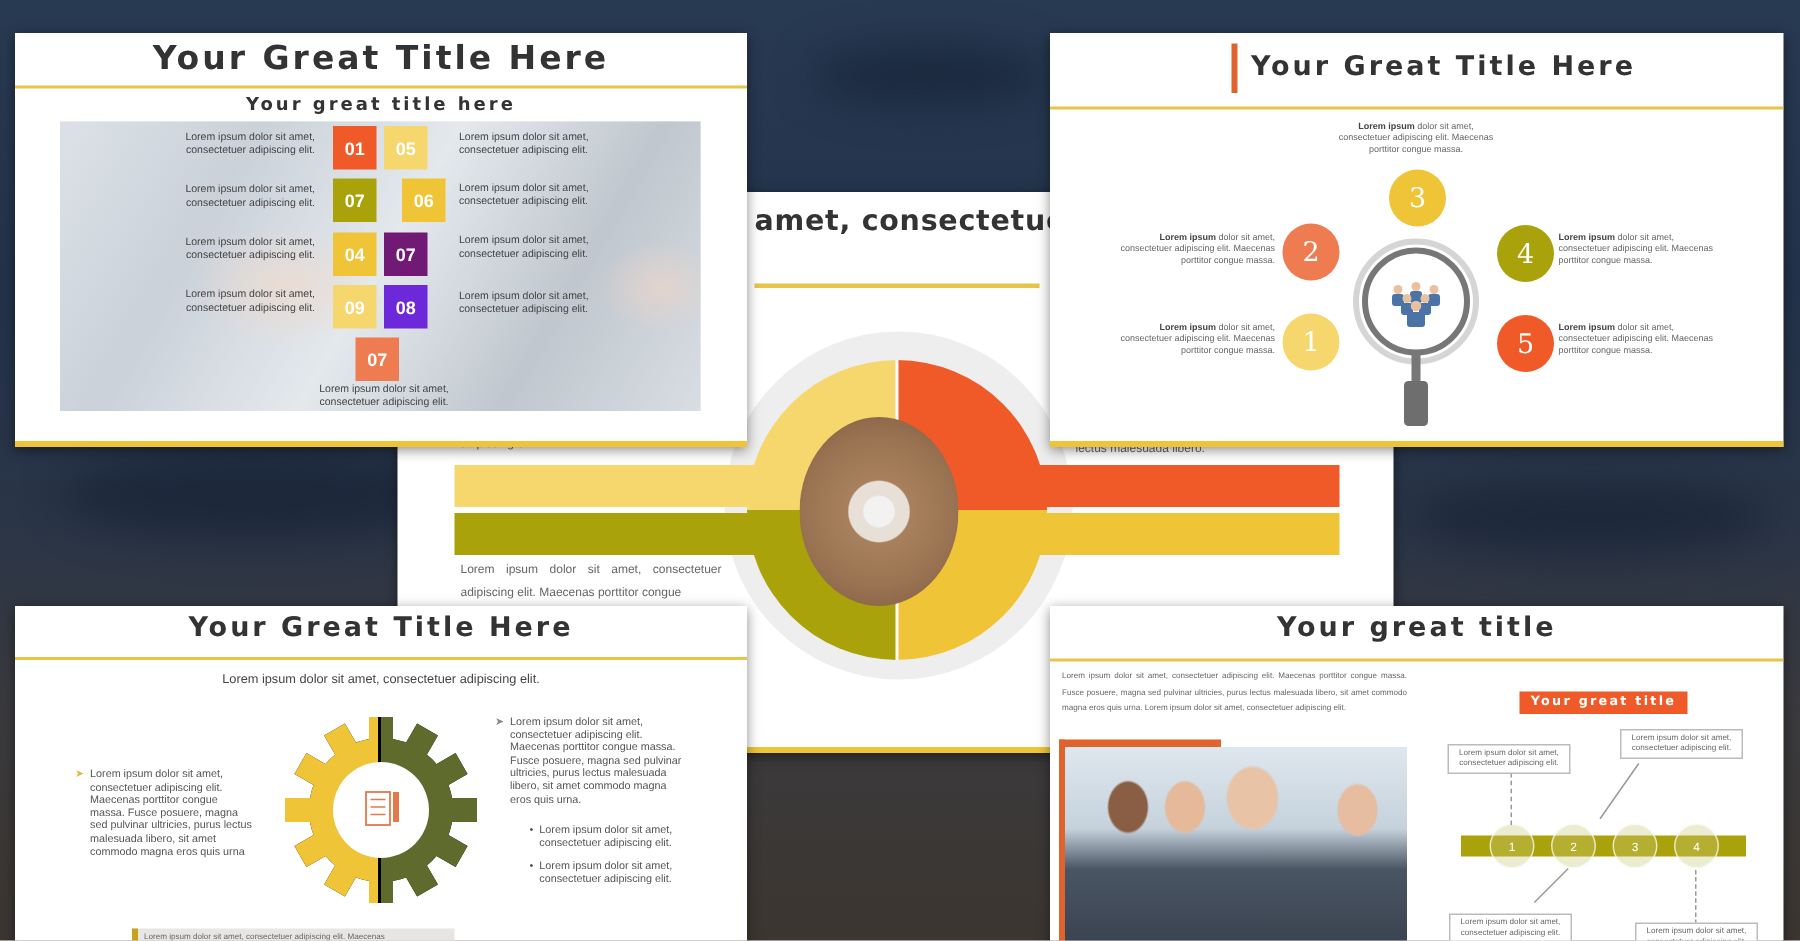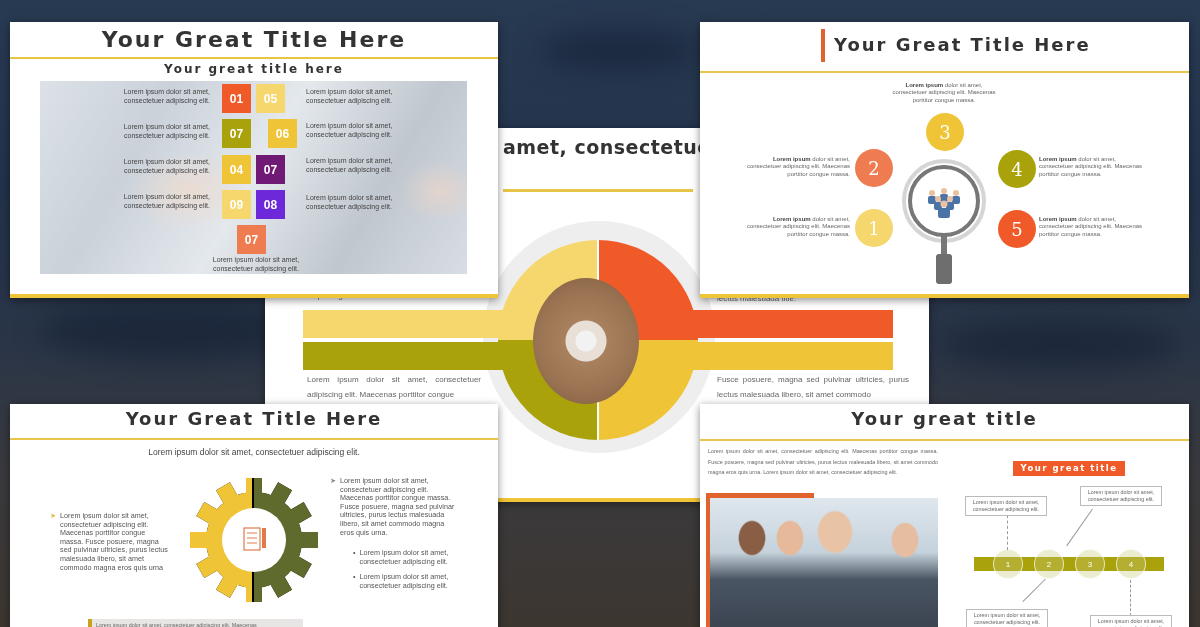--- a/index.html
+++ b/index.html
@@ -81,38 +81,37 @@
 <body>
 
 <div class="bg-cloud" style="left:40px;top:300px;width:260px;height:60px;"></div>
 <div class="bg-cloud" style="left:540px;top:30px;width:160px;height:40px;"></div>
 <div class="bg-cloud" style="left:940px;top:320px;width:240px;height:50px;"></div>
 
 <div class="slide" id="slide-center">
   <div class="c-title">amet, consectetuer</div>
   <div class="c-rule"></div>
   <div class="tiny" style="position:absolute;left:42px;top:164px;font-size:8px;">adipiscing elit.</div>
-  <div class="tiny" style="position:absolute;left:452px;top:167px;font-size:8px;">lectus malesuada title.</div>
+  <div class="tiny" style="position:absolute;left:452px;top:167px;font-size:8px;">lectus malesuada libero.</div>
 
   <div style="position:absolute;left:218px;top:93px;width:232px;height:232px;border-radius:50%;background:#eeeeee;"></div>
 
   <div class="band" style="left:38px;top:182px;width:300px;background:#f5d76e;"></div>
   <div class="band" style="left:38px;top:214px;width:300px;background:#a9a20b;"></div>
   <div class="band" style="left:330px;top:182px;width:298px;background:#f05a28;"></div>
   <div class="band" style="left:330px;top:214px;width:298px;background:#f0c437;"></div>
 
   <div style="position:absolute;left:233px;top:112px;width:200px;height:200px;border-radius:50%;
        background: conic-gradient(#f05a28 0deg 90deg, #f0c437 90deg 180deg, #a9a20b 180deg 270deg, #f5d76e 270deg 360deg);"></div>
   <div style="position:absolute;left:332px;top:112px;width:2px;height:200px;background:#fff;"></div>
   <div style="position:absolute;left:268px;top:150px;width:106px;height:126px;border-radius:50%;
        background: radial-gradient(circle at 50% 50%, #f2f2f2 0 10px, #e8e0d6 11px 20px, transparent 21px),
                    radial-gradient(circle at 50% 50%, #b28a66 0%, #9a7352 60%, #7d5b40 100%);" title="puzzle-hands-photo"></div>
 
   <div class="para" style="left:42px;top:244px;width:174px;">Lorem ipsum dolor sit amet, consectetuer adipiscing elit. Maecenas porttitor congue</div>
-  <div class="para" style="left:452px;top:244px;width:192px;">Fusce posuere, magna sed pulvinar ultricies, purus lectus malesuada libero, sit amet commodo</div>
   <div class="bottom-bar"></div>
 </div>
 
 <div class="slide" id="slide-1">
   <div class="title" style="top:5px;font-size:22px;">Your  Great Title Here</div>
   <div class="rule" style="top:35px;"></div>
   <div class="title" style="top:40px;font-size:12px;letter-spacing:2px;">Your great title here</div>
   <div class="photo1"></div>
 
   <div class="nbox" style="left:212px;top:62px;background:#f05a28;">01</div>

